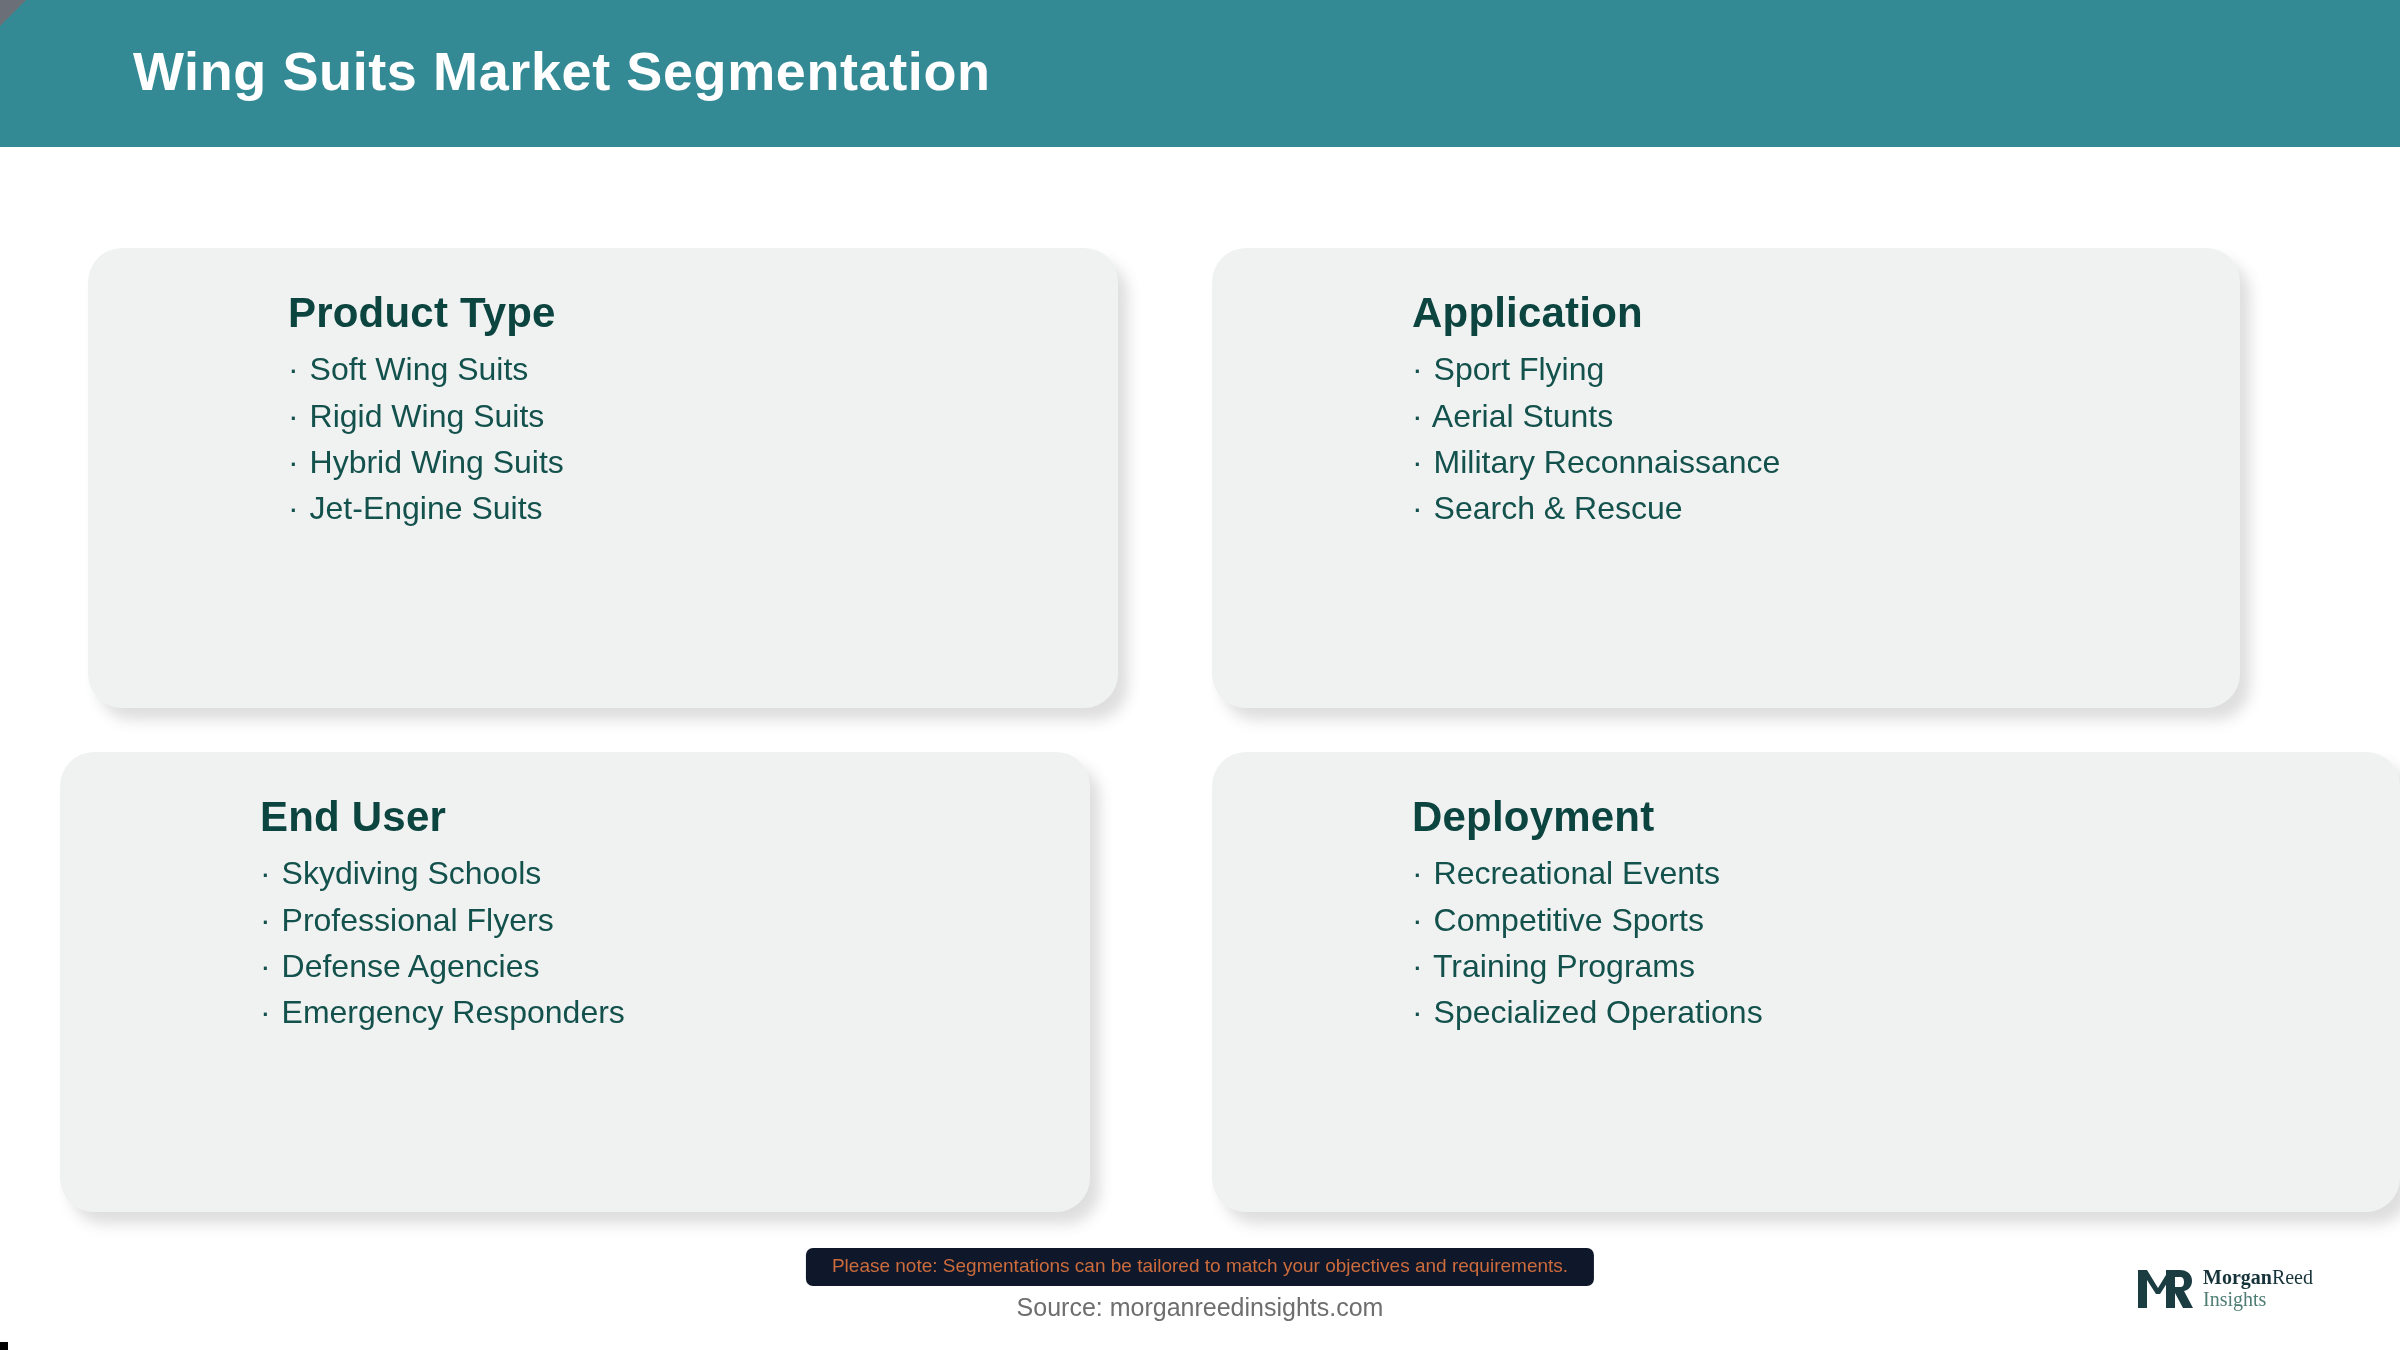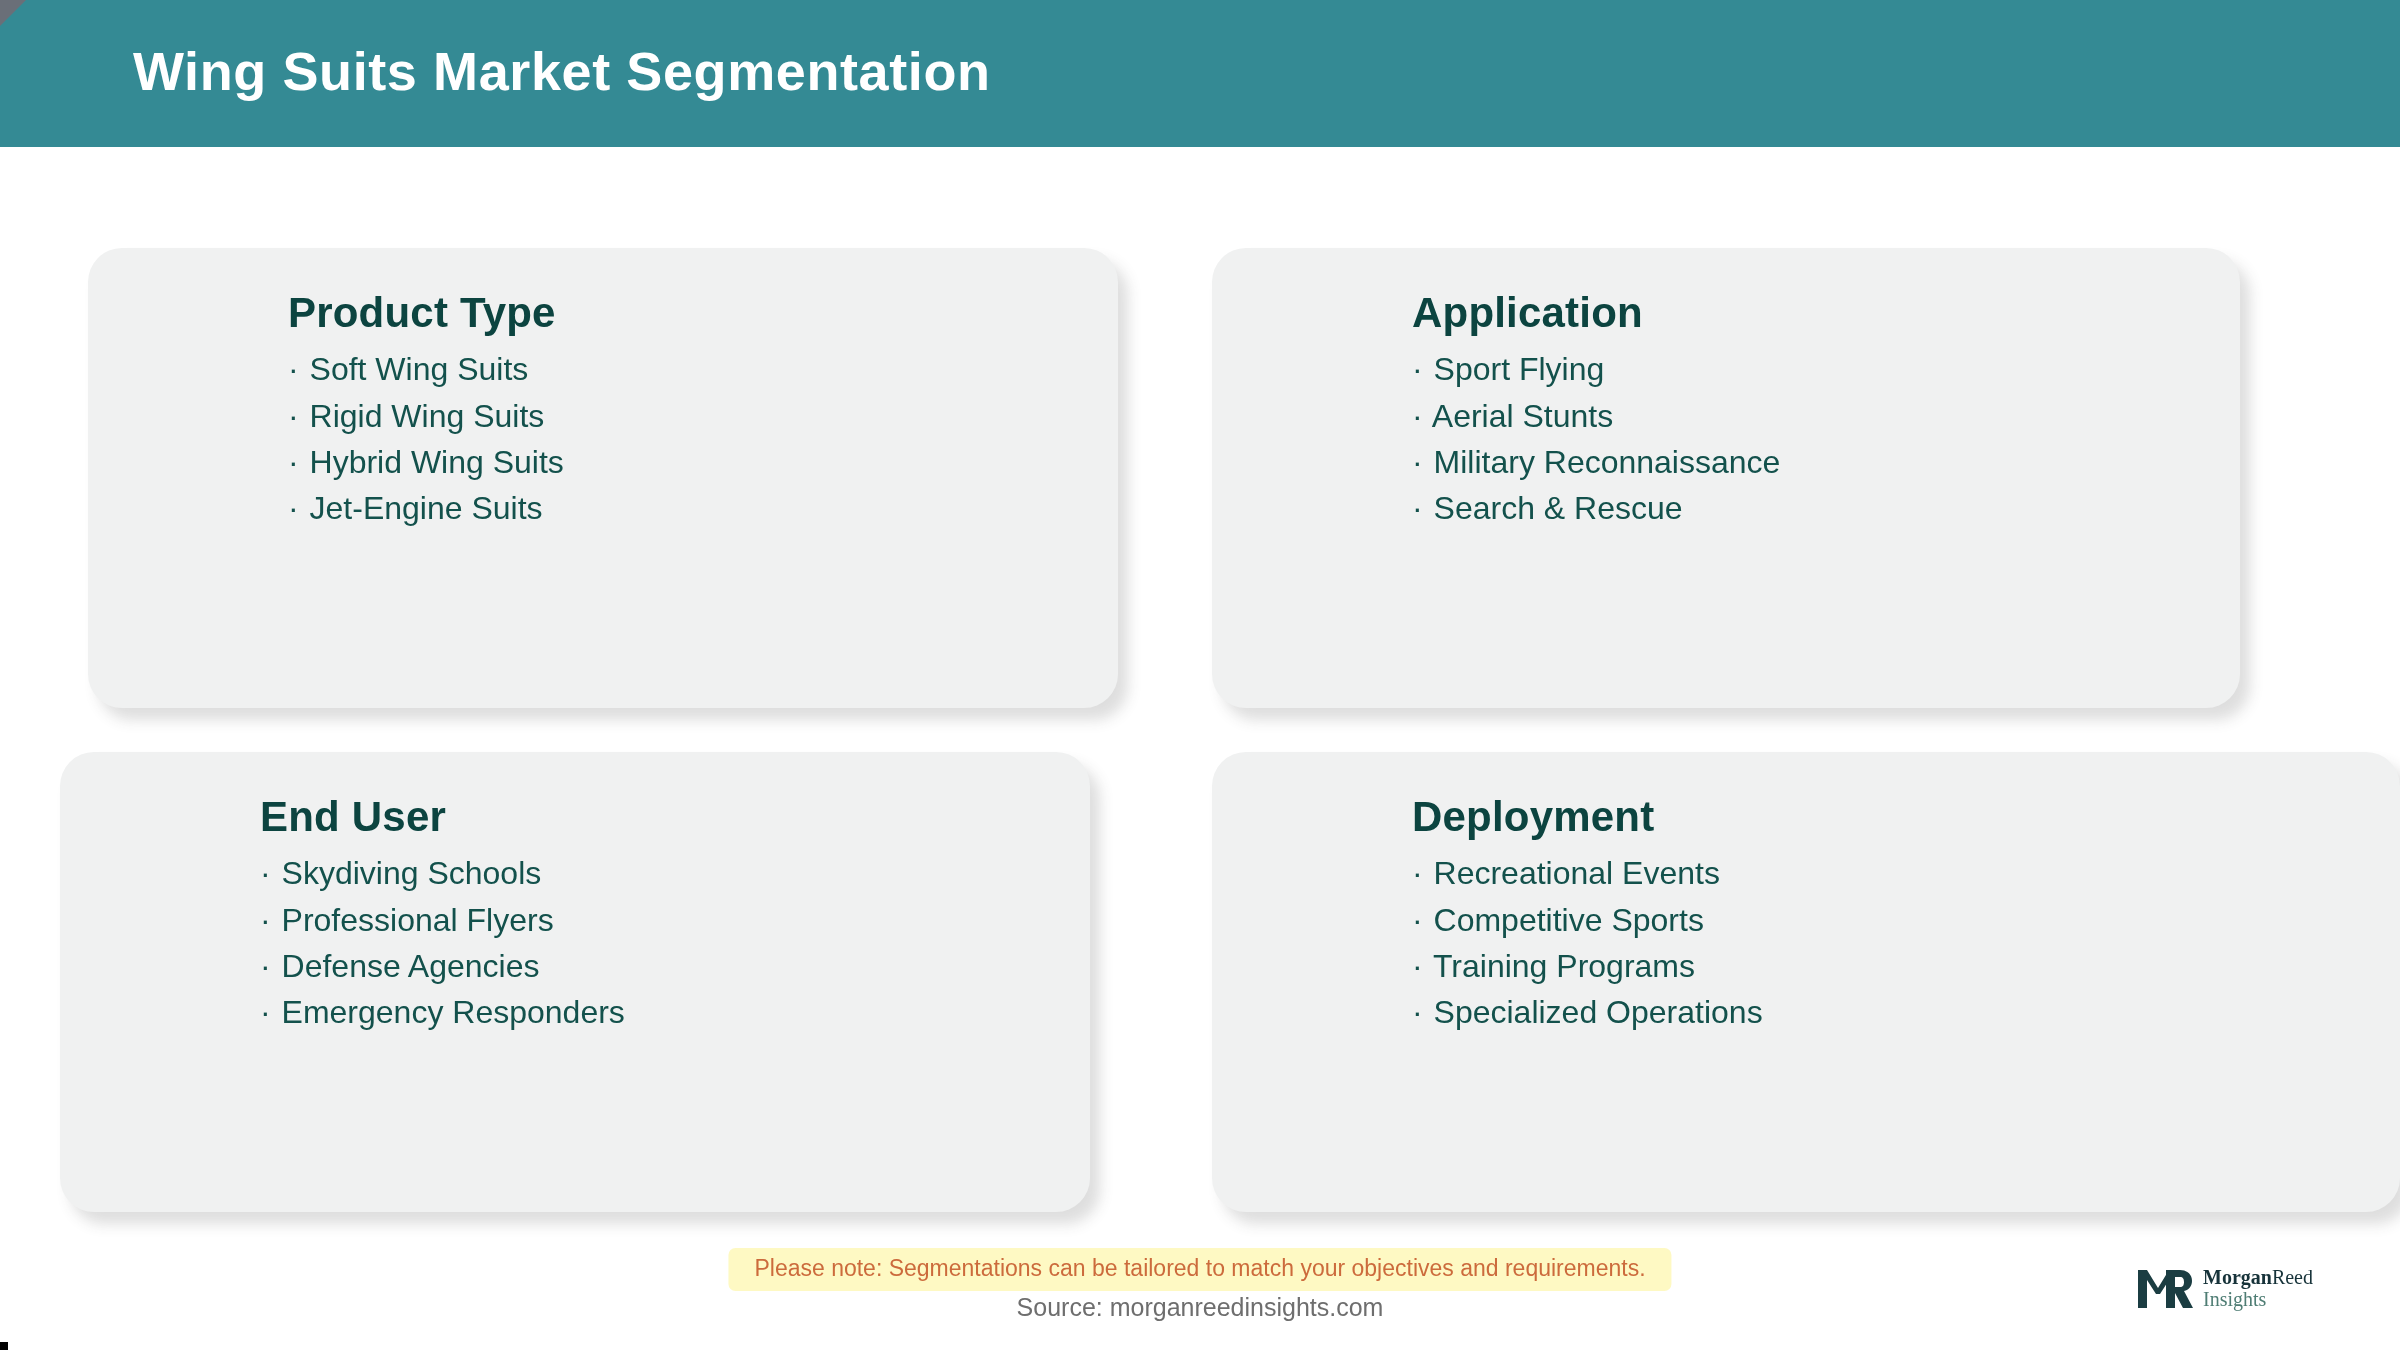--- a/index.html
+++ b/index.html
@@ -90,23 +90,23 @@
   }
   .bullet { display: inline-block; padding-right: 2px; }
 
   
   .note-box {
     position: absolute;
     left: 50%;
     transform: translateX(-50%);
     top: 1248px;
     padding: 7px 26px 9px 26px;
-    background: #fef9c3;
+    background: #0f172a;
     border-radius: 7px;
-    font-size: 23px;
+    font-size: 19px;
     color: #CC6B3C;
     white-space: nowrap;
   }
   .source-line {
     position: absolute;
     left: 50%;
     transform: translateX(-50%);
     top: 1293px;
     font-size: 25px;
     color: #6e6e6e;

